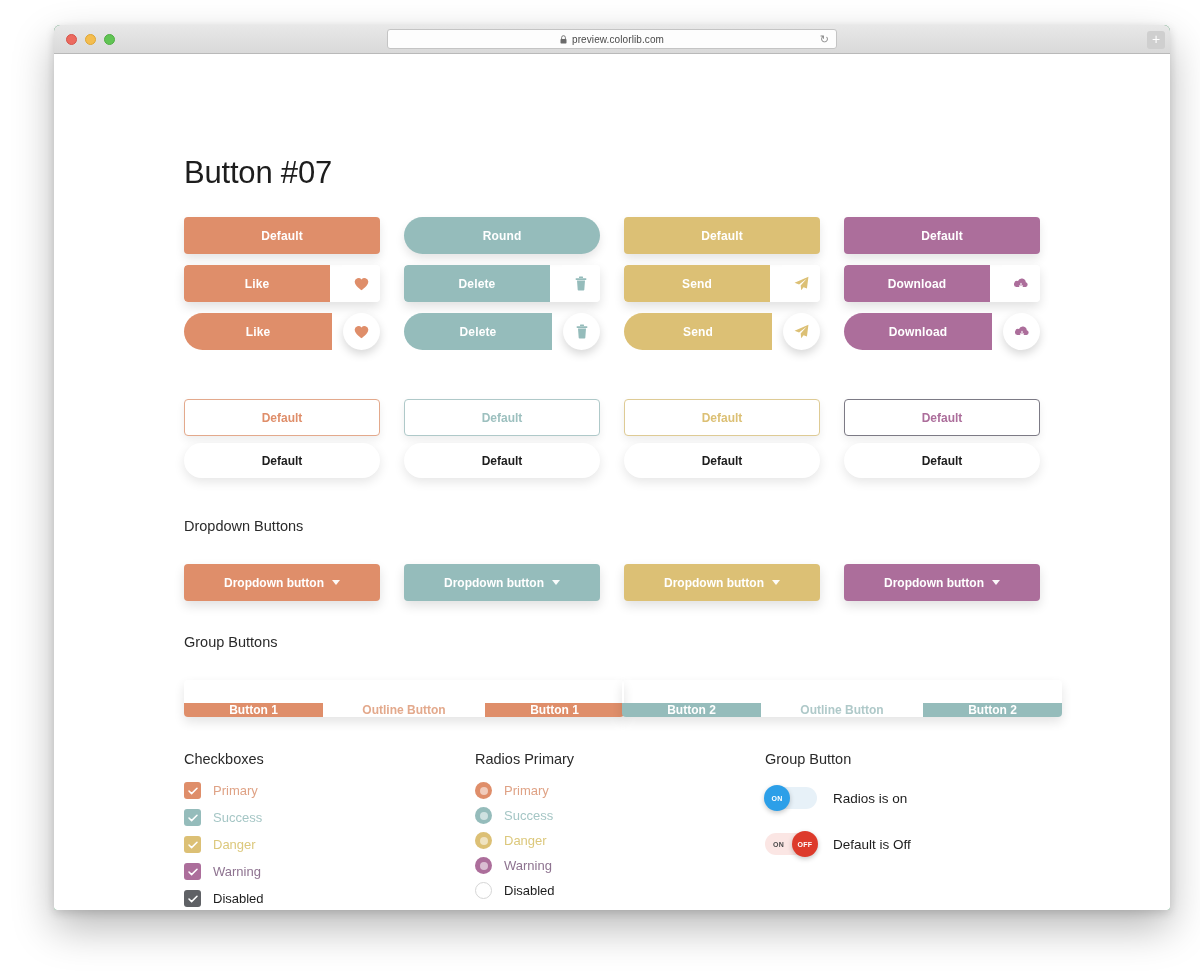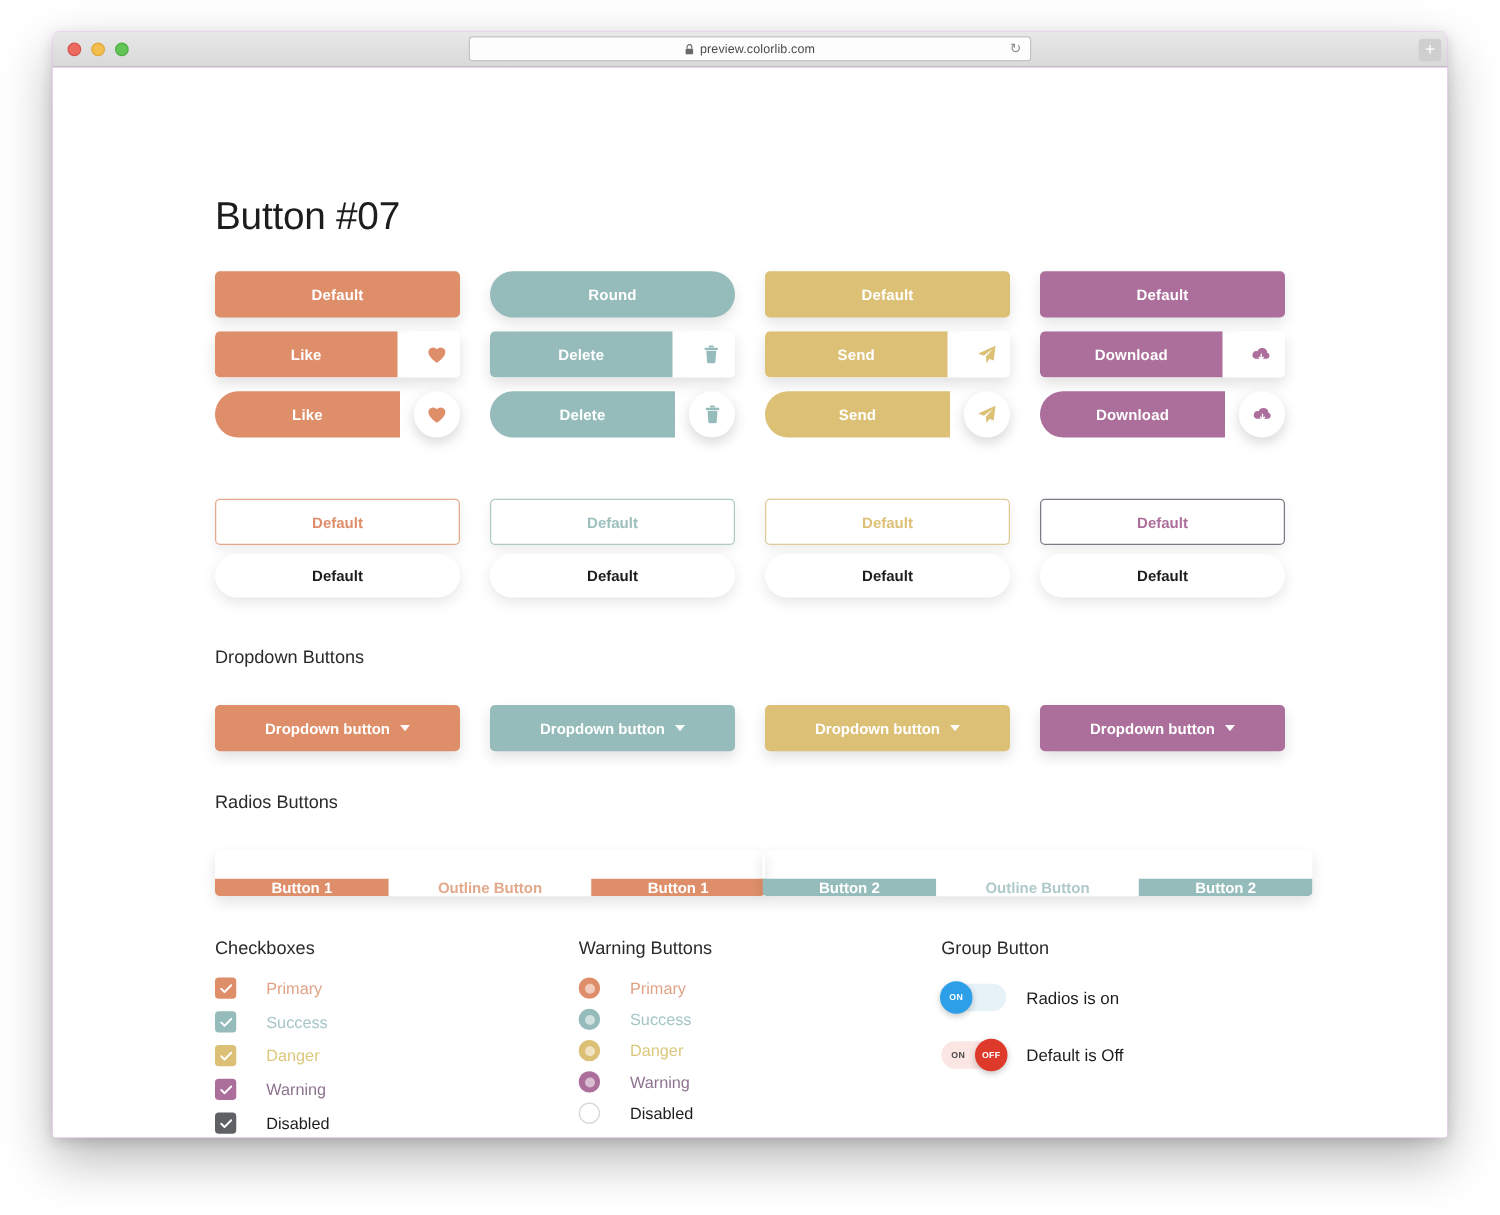--- a/index.html
+++ b/index.html
@@ -8,25 +8,25 @@
     width: 1200px;
     height: 972px;
     background: #ffffff;
     font-family: "Liberation Sans", sans-serif;
     overflow: hidden;
   }
 
   
   .browser-window {
     position: absolute;
-    left: 42px;
+    left: 54px;
     top: 25px;
     width: 1116px;
     height: 885px;
-    background: #f0abfc;
+    background: #15803d;
     border-radius: 6px 6px 3px 3px;
     box-shadow: 0 18px 42px rgba(0,0,0,0.28), 0 3px 10px rgba(0,0,0,0.14);
     overflow: hidden;
   }
 
   .titlebar {
     position: relative;
     height: 29px;
     background: linear-gradient(to bottom, #e8e8e8 0%, #d9d9d9 100%);
     border-bottom: 1px solid #b9b9b9;
@@ -280,21 +280,21 @@
   .group .gbtn.outline {
     width: 162px;
     background: #ffffff;
   }
 
   
   .opt-row {
     position: absolute;
     display: flex;
     align-items: center;
-    gap: 24px;
+    gap: 12px;
     cursor: pointer;
   }
   .cbox {
     width: 17px; height: 17px;
     border-radius: 3px;
     display: flex;
     align-items: center;
     justify-content: center;
     flex: none;
   }
@@ -496,21 +496,21 @@
       </button>
       <button class="btn-dd" style="left:570px;top:510px;background:#DCC075">
         <span>Dropdown button</span>
         <span class="caret"></span>
       </button>
       <button class="btn-dd" style="left:790px;top:510px;background:#AC6E9B">
         <span>Dropdown button</span>
         <span class="caret"></span>
       </button>
 
-      <div class="section-head" style="left:130px;top:580px">Radios Buttons</div>
+      <div class="section-head" style="left:130px;top:580px">Group Buttons</div>
 
       <div class="group" style="left:130px;top:626px">
         <button class="gbtn" style="background:#DF8E6A">Button 1</button>
         <button class="gbtn outline" style="color:#E3A98C">Outline Button</button>
         <button class="gbtn" style="background:#DF8E6A">Button 1</button>
       </div>
 
       <div class="group" style="left:568px;top:626px">
         <button class="gbtn" style="background:#95BCBB">Button 2</button>
         <button class="gbtn outline" style="color:#AFC9C9">Outline Button</button>
@@ -557,21 +557,21 @@
 
       <label class="opt-row" style="left:130px;top:836px">
         <span class="cbox" style="background:#5F6165">
           <svg width="10" height="8" viewBox="0 0 10 8">
               <path d="M1 4l2.6 2.6L9 1.2" stroke="#ffffff" stroke-width="1.5" fill="none" stroke-linecap="round" stroke-linejoin="round"></path>
             </svg>
         </span>
         <span class="opt-label" style="color:#1d1d1d">Disabled</span>
       </label>
 
-      <div class="section-head" style="left:421px;top:697px">Warning Buttons</div>
+      <div class="section-head" style="left:421px;top:697px">Radios Primary</div>
 
       <label class="opt-row" style="left:421px;top:728px">
         <span class="radio" style="background:#DF8E6A">
             <span class="inner"></span>
           </span>
         <span class="opt-label" style="color:#DFA285">Primary</span>
       </label>
 
       <label class="opt-row" style="left:421px;top:753px">
         <span class="radio" style="background:#95BCBB">

